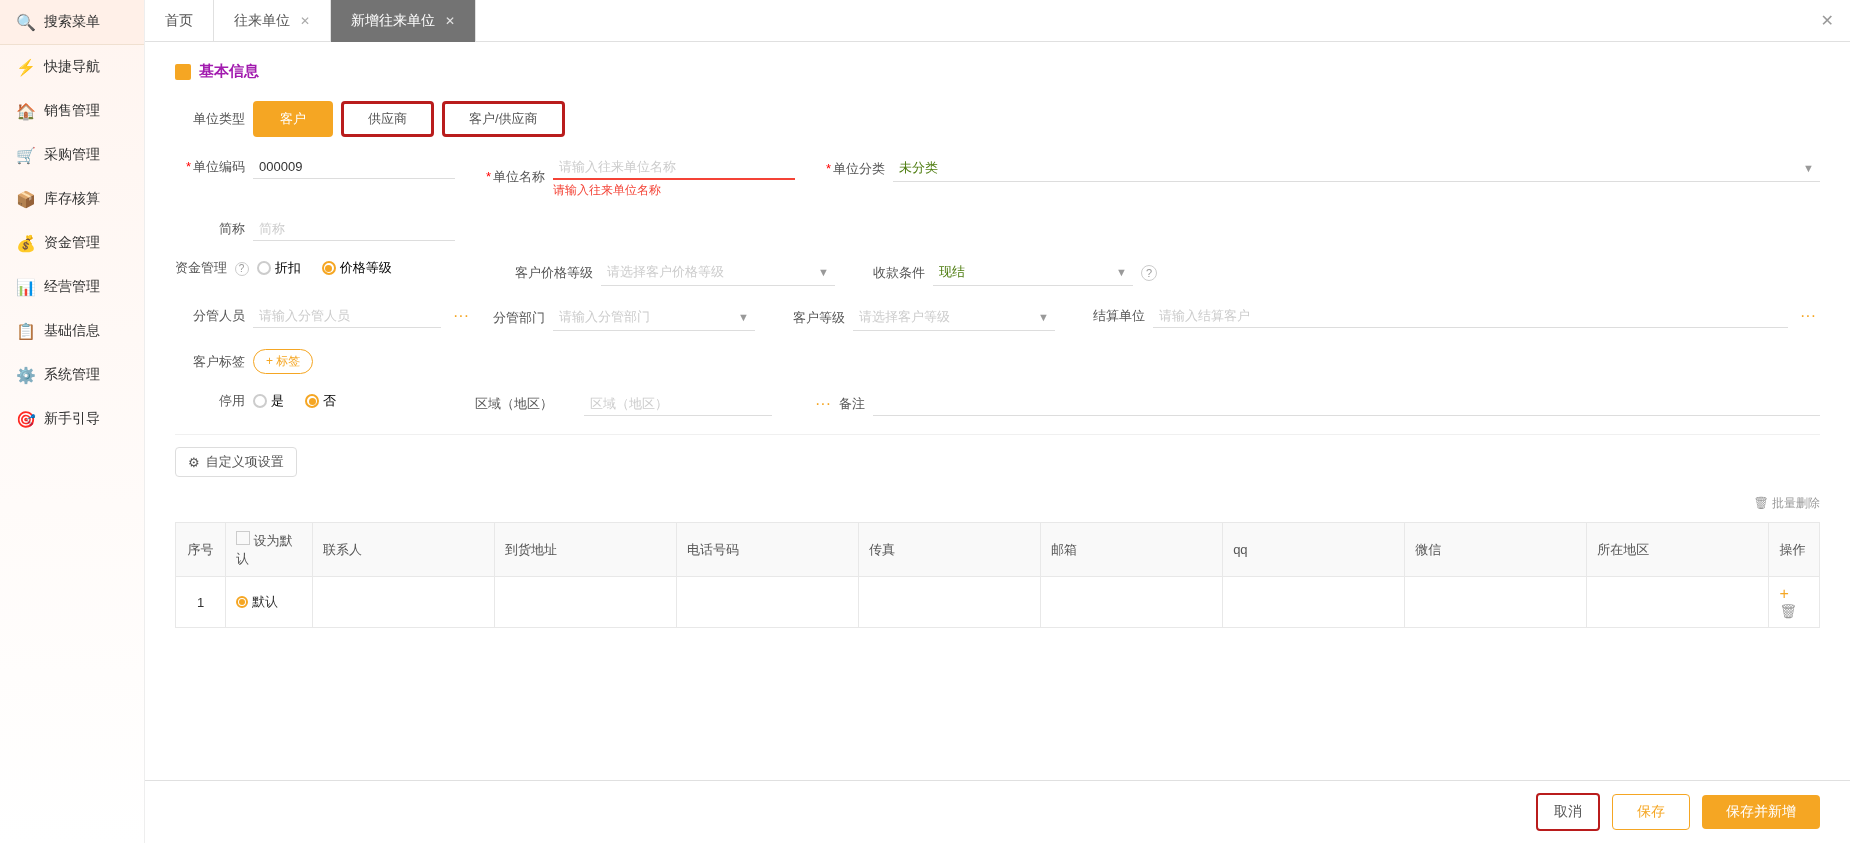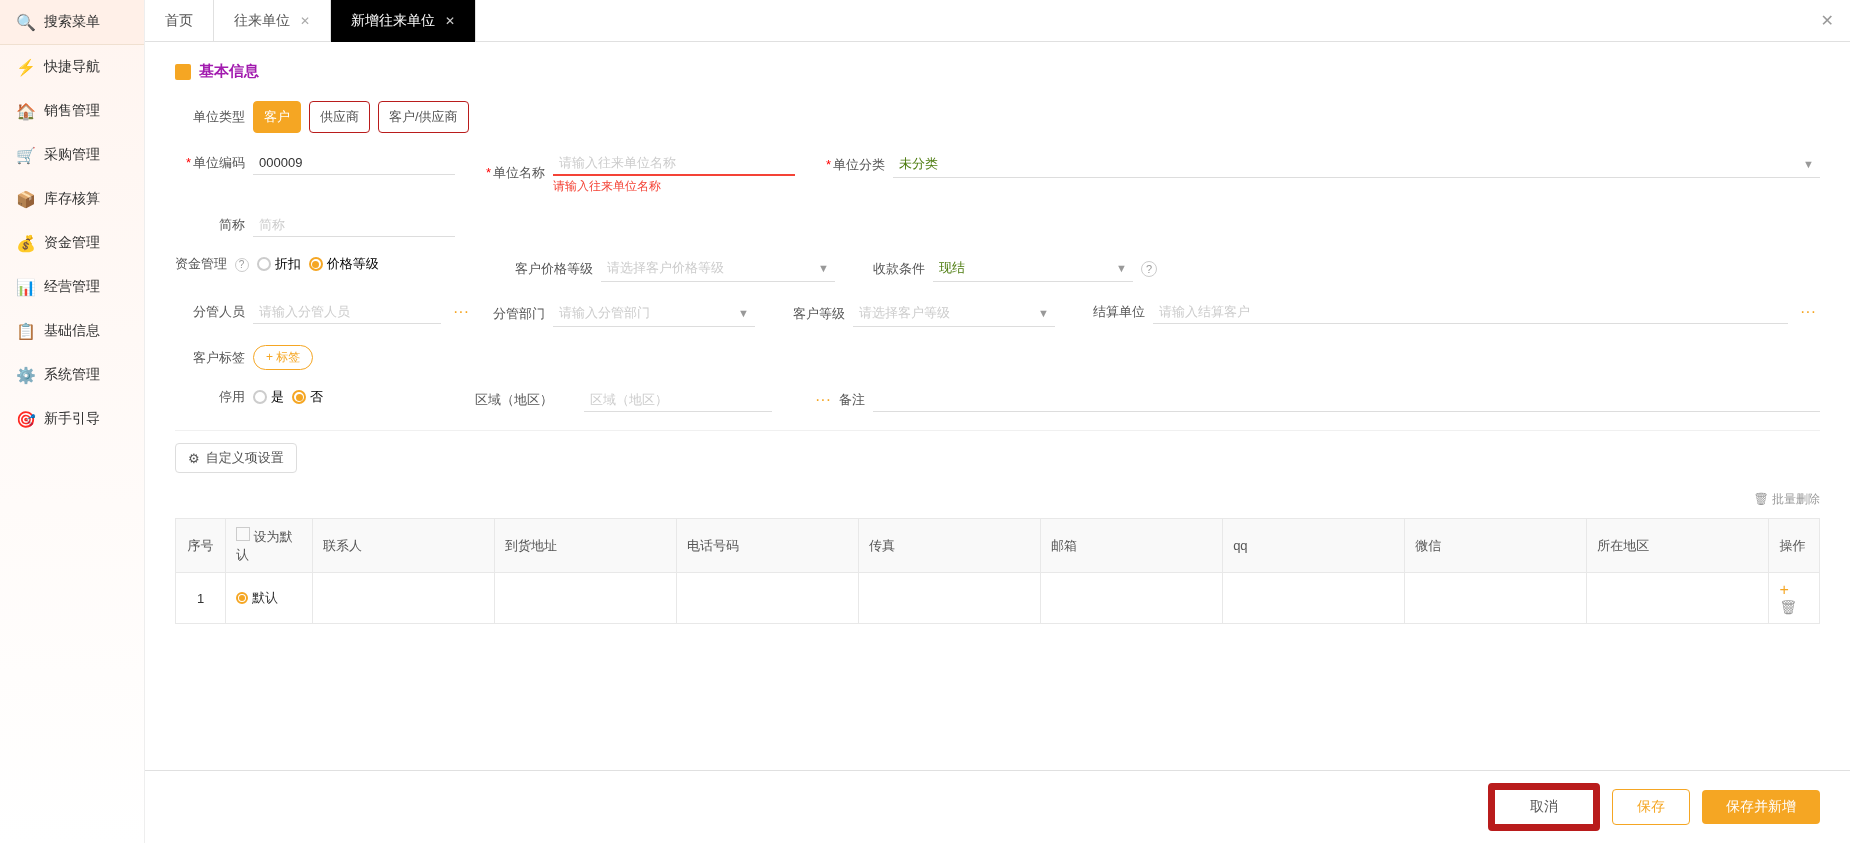--- a/index.html
+++ b/index.html
@@ -61,21 +61,21 @@
       gap: 6px;
       padding: 12px 20px;
       height: 42px;
       cursor: pointer;
       font-size: 14px;
       color: #555;
       border-right: 1px solid #e0e0e0;
       position: relative;
     }
     .tab.active {
-      background: #000000;
+      background: #737373;
       color: #fff;
     }
     .tab-close {
       font-size: 12px;
       color: #aaa;
       cursor: pointer;
       margin-left: 4px;
     }
     .tab.active .tab-close { color: rgba(255,255,255,0.8); }
     .tab-bar-close {
@@ -158,22 +158,22 @@
       display: flex;
       flex-direction: column;
     }
 
     
     .type-buttons {
       display: flex;
       gap: 8px;
     }
     .type-btn {
-      padding: 6px 10px;
-      border: 1px solid #b91c1c;
+      padding: 6px 24px;
+      border: 3px solid #b91c1c;
       border-radius: 4px;
       cursor: pointer;
       font-size: 13px;
       background: #fff;
       color: #555;
     }
     .type-btn.active {
       background: #f5a623;
       border-color: #f5a623;
       color: #fff;
@@ -197,21 +197,21 @@
     .form-select-text.has-value { color: #4d7c0f; }
     .dropdown-arrow {
       font-size: 11px;
       color: #999;
     }
 
     
     .radio-group {
       display: flex;
       align-items: center;
-      gap: 8px;
+      gap: 21px;
     }
     .radio-item {
       display: flex;
       align-items: center;
       gap: 4px;
       cursor: pointer;
       font-size: 13px;
     }
     .radio-circle {
       width: 14px;
@@ -322,22 +322,22 @@
     .footer-bar {
       display: flex;
       justify-content: flex-end;
       align-items: center;
       gap: 12px;
       padding: 12px 30px;
       background: #fff;
       border-top: 1px solid #e0e0e0;
     }
     .btn-cancel {
-      padding: 8px 35px;
-      border: 7px solid #b91c1c;
+      padding: 8px 16px;
+      border: 2px solid #b91c1c;
       border-radius: 4px;
       background: #fff;
       color: #555;
       cursor: pointer;
       font-size: 14px;
       text-align: right;
     }
     .btn-save {
       padding: 8px 24px;
       border: none;

